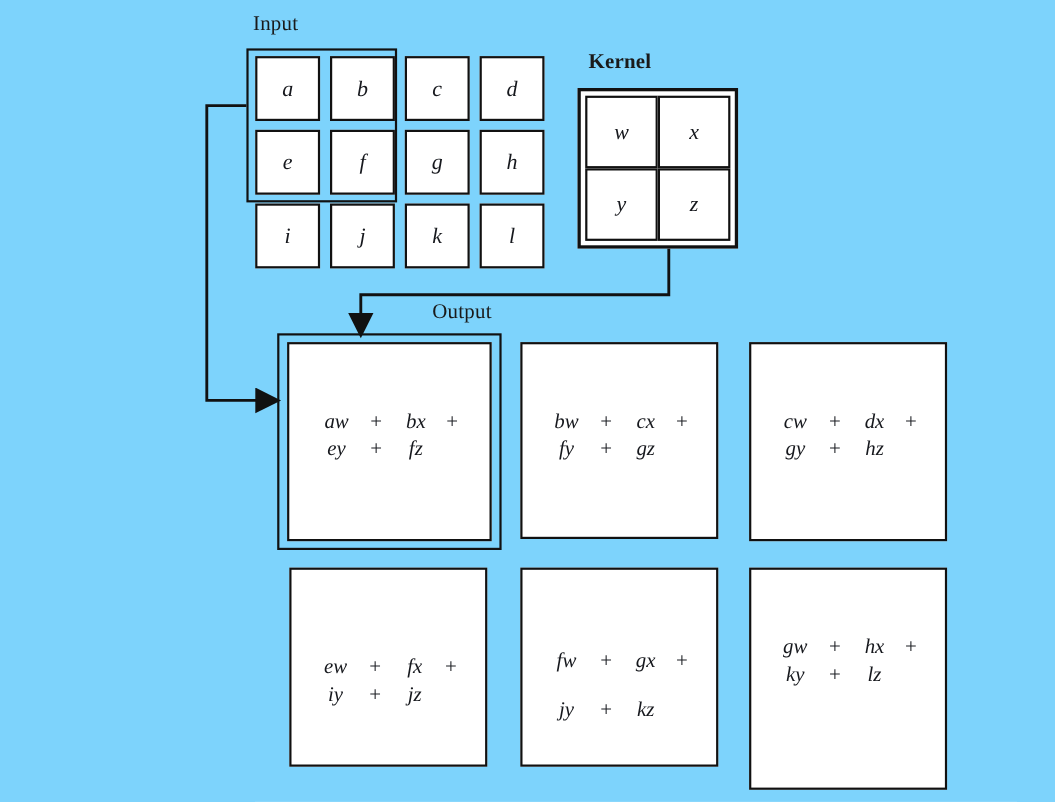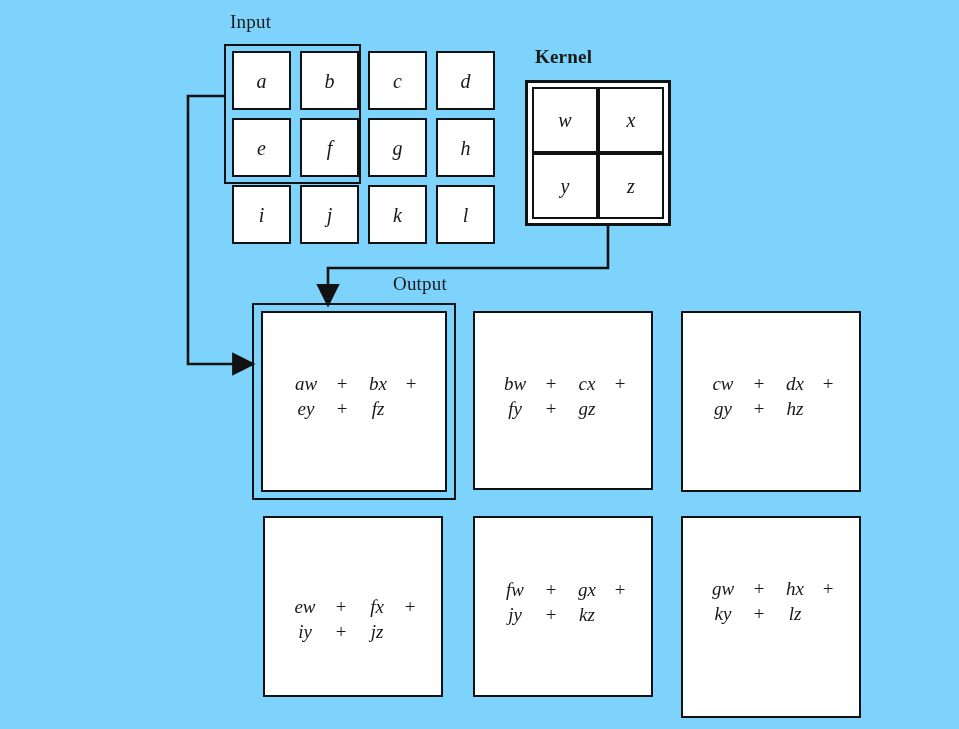--- a/index.html
+++ b/index.html
@@ -253,21 +253,21 @@
       <div class="expr-line">
         <span>iy</span>
         <span class="expr-op">+</span>
         <span>jz</span>
         <span class="expr-op"></span>
       </div>
     </div>
   </div>
 
   <div class="out-box" style="left:473px; top:516px; width:180px; height:181px;">
-    <div class="out-expr" style="top:59px;">
+    <div class="out-expr" style="top:70px;gap:20px;">
       <div class="expr-line">
         <span>fw</span>
         <span class="expr-op">+</span>
         <span>gx</span>
         <span class="expr-op">+</span>
       </div>
       <div class="expr-line">
         <span>jy</span>
         <span class="expr-op">+</span>
         <span>kz</span>

